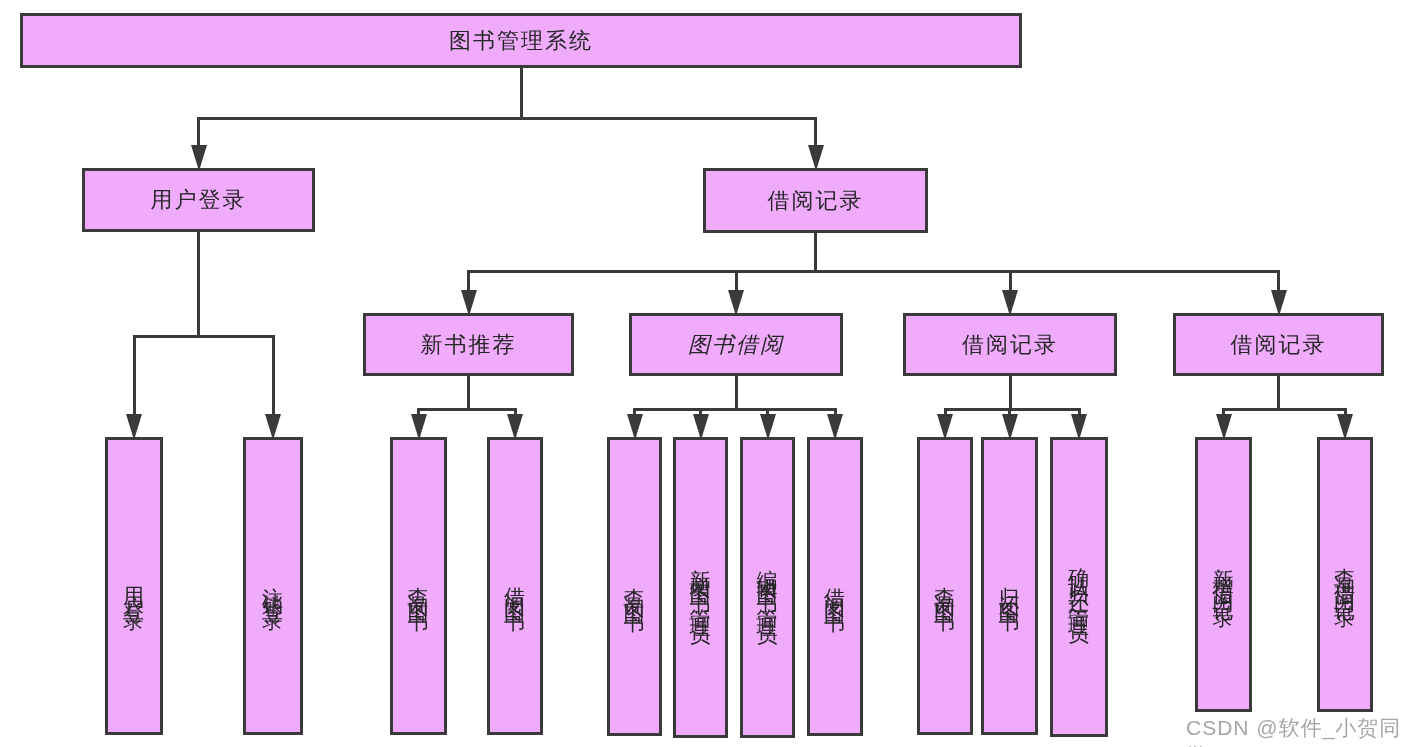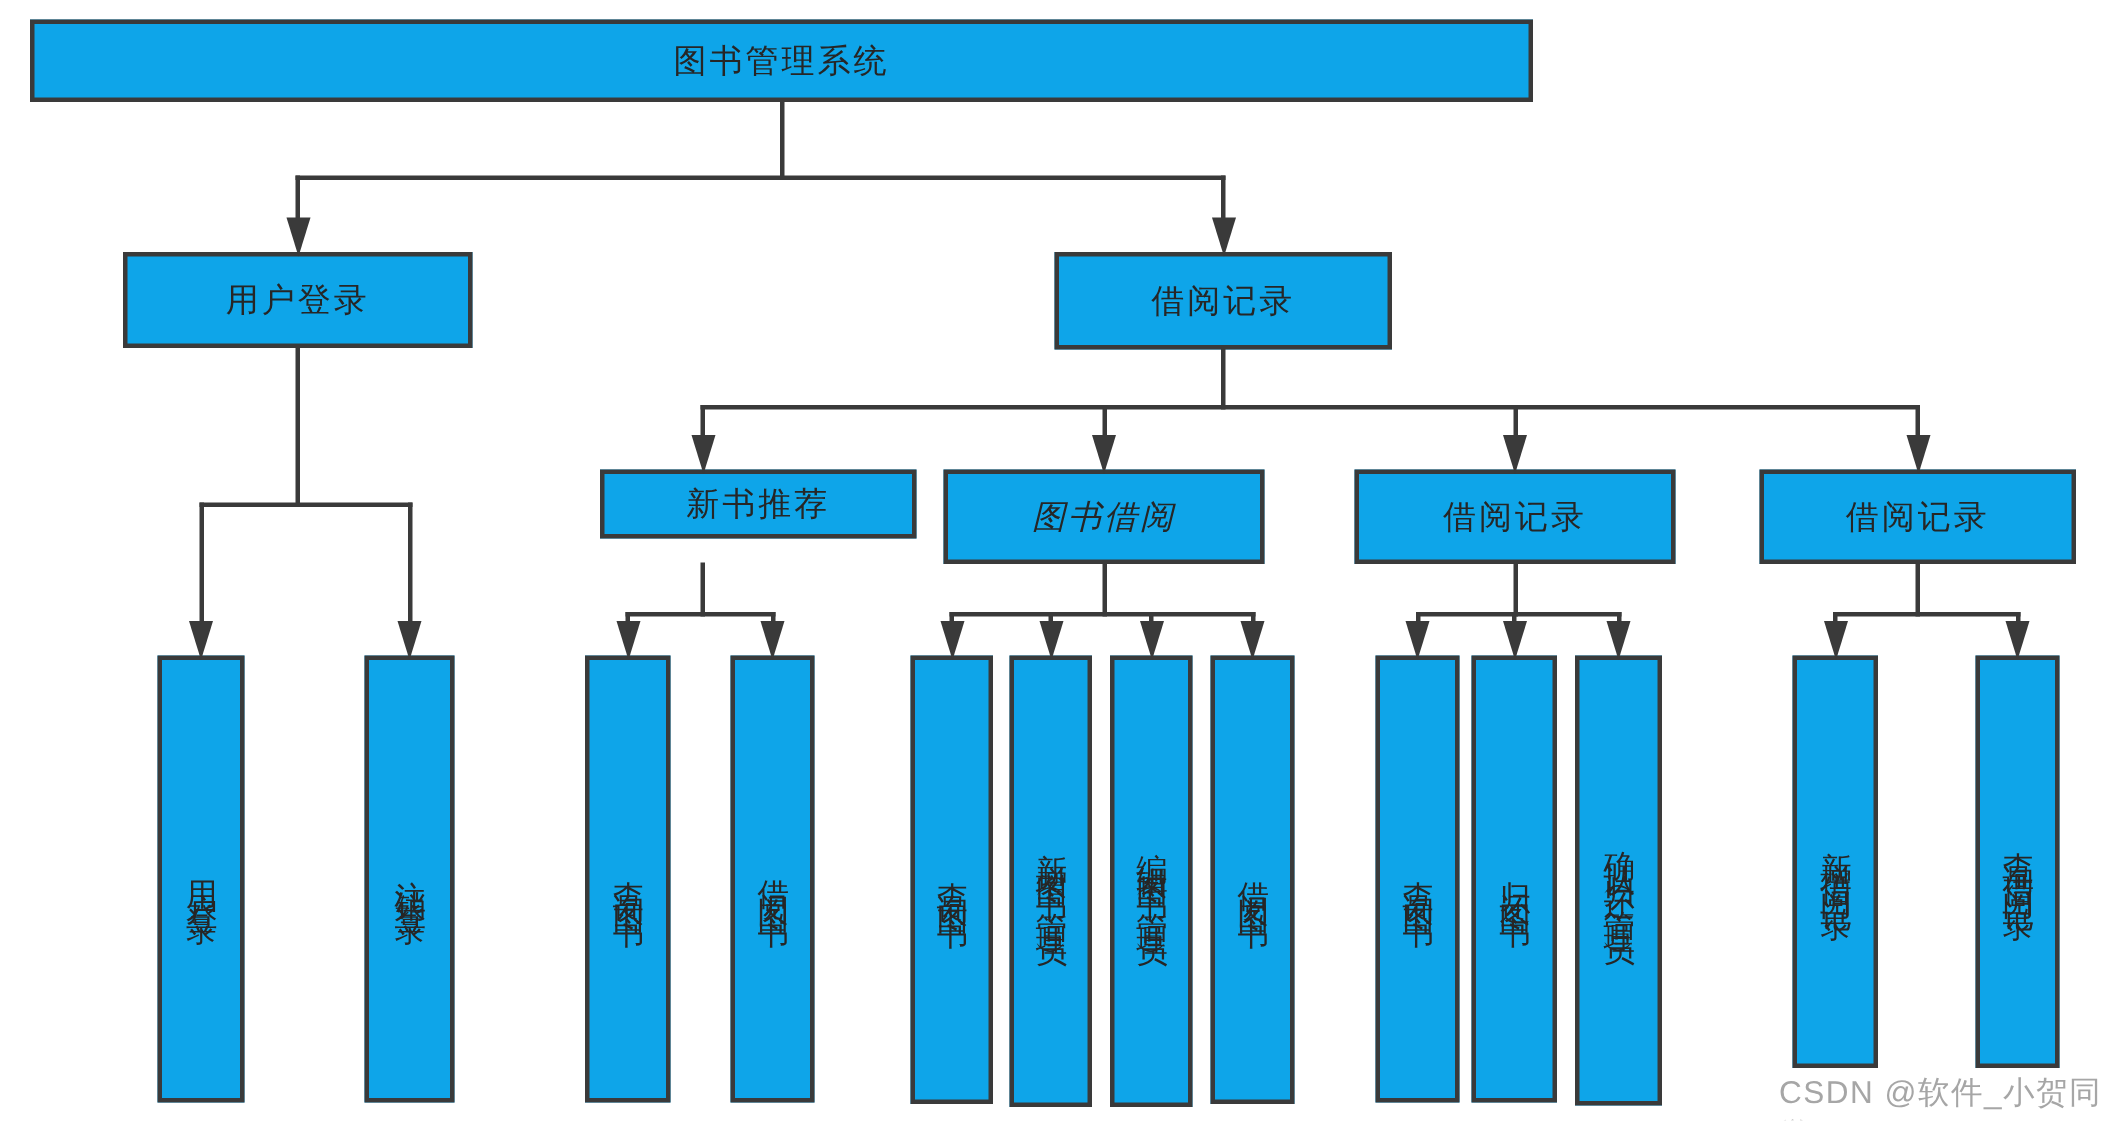--- a/index.html
+++ b/index.html
@@ -6,21 +6,21 @@
   #stage{
     position:relative;
     width:1405px;height:747px;
     background:#ffffff;
     font-family:"Liberation Sans", sans-serif;
     overflow:hidden;
   }
   .node{
     position:absolute;
     box-sizing:border-box;
-    background:#0ea5e9;
+    background:#f0abfc;
     border:3px solid var(--line,#3a3a3a);
     display:flex;
     align-items:center;
     justify-content:center;
   }
   .node-label{
     color:var(--text,#262626);
     white-space:nowrap;
   }
   .branch .node-label{
@@ -63,21 +63,21 @@
   <div class="watermark">CSDN @软件_小贺同学</div>
 <div class="node branch" style="left: 20px; top: 13px; width: 1002px; height: 55px;">
       <span class="node-label">图书管理系统</span>
     </div>
     <div class="node branch" style="left: 82px; top: 168px; width: 233px; height: 64px;">
       <span class="node-label">用户登录</span>
     </div>
     <div class="node branch" style="left: 703px; top: 168px; width: 225px; height: 65px;">
       <span class="node-label">借阅记录</span>
     </div>
-    <div class="node branch" style="left: 363px; top: 313px; width: 211px; height: 46px; margin-left: 37px;">
+    <div class="node branch" style="left: 363px; top: 313px; width: 211px; height: 63px;">
       <span class="node-label">新书推荐</span>
     </div>
     <div class="node branch" style="left: 629px; top: 313px; width: 214px; height: 63px; font-style: italic;">
       <span class="node-label">图书借阅</span>
     </div>
     <div class="node branch" style="left: 903px; top: 313px; width: 214px; height: 63px;">
       <span class="node-label">借阅记录</span>
     </div>
     <div class="node branch" style="left: 1173px; top: 313px; width: 211px; height: 63px;">
       <span class="node-label">借阅记录</span>

